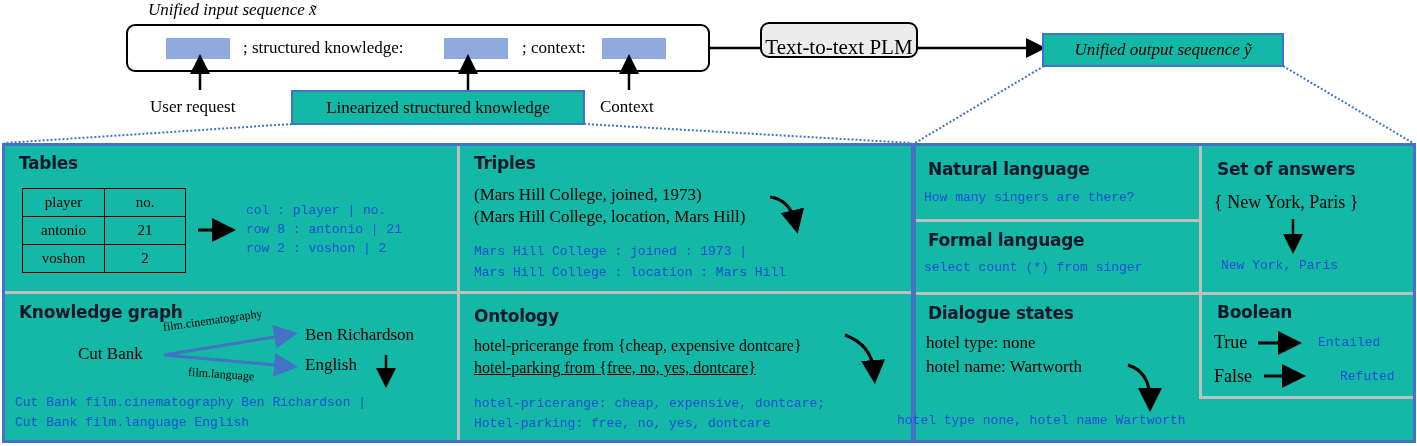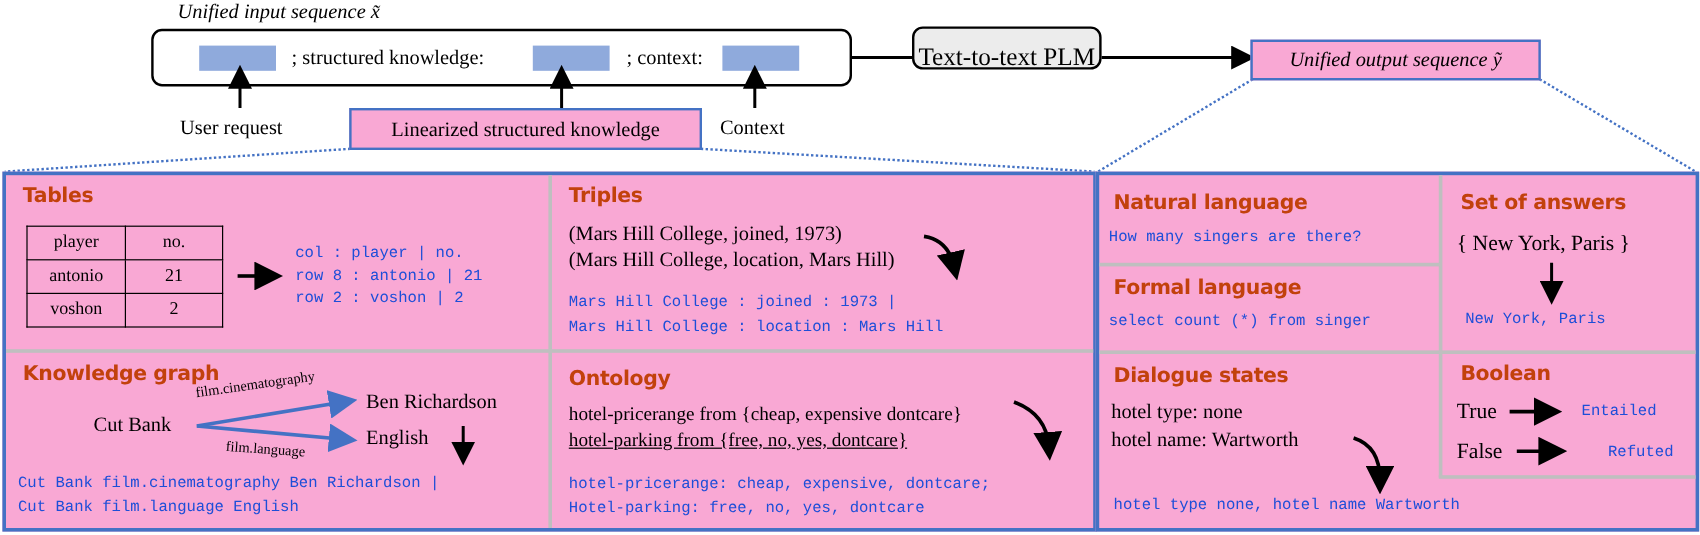--- a/index.html
+++ b/index.html
@@ -1,23 +1,23 @@
 <!DOCTYPE html>
 <html><head>
 <meta charset="utf-8">
 <style>
   html, body { margin:0; padding:0; background:#fff; }
   body { width:1417px; height:446px; position:relative; overflow:hidden;
          font-family:"Liberation Serif", serif; color:#000; }
   .abs { position:absolute; }
   .serif { font-family:"Liberation Serif", serif; }
   .mono { font-family:Liberation Mono, monospace; color:#1d4ed8; font-size:13px; white-space:pre; }
-  .hdr { font-family:"DejaVu Sans", sans-serif; font-weight:bold; color:#c2410c; font-size:17px; letter-spacing:-0.3px; }
+  .hdr { font-family:"DejaVu Sans", sans-serif; font-weight:bold; color:#0f172a; font-size:17px; letter-spacing:-0.3px; }
   .ital { font-style:italic; }
-  .blue-box { border:2px solid #4472c4; box-sizing:border-box; background:#f9a8d4; }
+  .blue-box { border:2px solid #4472c4; box-sizing:border-box; background:#14b8a6; }
   .grey-v { position:absolute; background:#bfbfbf; width:3px; }
   .grey-h { position:absolute; background:#bfbfbf; height:3px; }
   .swatch { position:absolute; background:#8faadc; width:64px; height:21px; }
   table.kt { border-collapse:collapse; font-family:"Liberation Serif", serif; font-size:15px; }
   table.kt td { border:1.5px solid #000; text-align:center; height:27px; padding:0; }
   svg { position:absolute; overflow:visible; }
 </style>
 </head>
 <body>
 
@@ -147,19 +147,19 @@
   <path d="M1128,365 Q1150,372 1150,400" stroke="#000" stroke-width="3" fill="none" marker-end="url(#ah)"></path>
 
   <line x1="1258" y1="343" x2="1290" y2="343" stroke="#000" stroke-width="3" marker-end="url(#ah)"></line>
   <line x1="1264" y1="376" x2="1294" y2="376" stroke="#000" stroke-width="3" marker-end="url(#ah)"></line>
 </svg>
 <div class="abs mono" style="left:1221px; top:258px;">New York, Paris</div>
 
 <div class="abs hdr" style="left:928px; top:303px;">Dialogue states</div>
 <div class="abs serif" style="left:926px; top:333px; font-size:17px;">hotel type: none</div>
 <div class="abs serif" style="left:926px; top:357px; font-size:17px;">hotel name: Wartworth</div>
-<div class="abs mono" style="left:928px; top:413px;">hotel type none, hotel name Wartworth</div>
+<div class="abs mono" style="left:897px; top:413px;">hotel type none, hotel name Wartworth</div>
 
 <div class="abs hdr" style="left:1217px; top:302px;">Boolean</div>
 <div class="abs serif" style="left:1214px; top:332px; font-size:18px;">True</div>
 <div class="abs mono" style="left:1318px; top:335px;">Entailed</div>
 <div class="abs serif" style="left:1214px; top:366px; font-size:18px;">False</div>
 <div class="abs mono" style="left:1320px; top:369px;margin-left:20px;">Refuted</div>
 
 </body></html>

